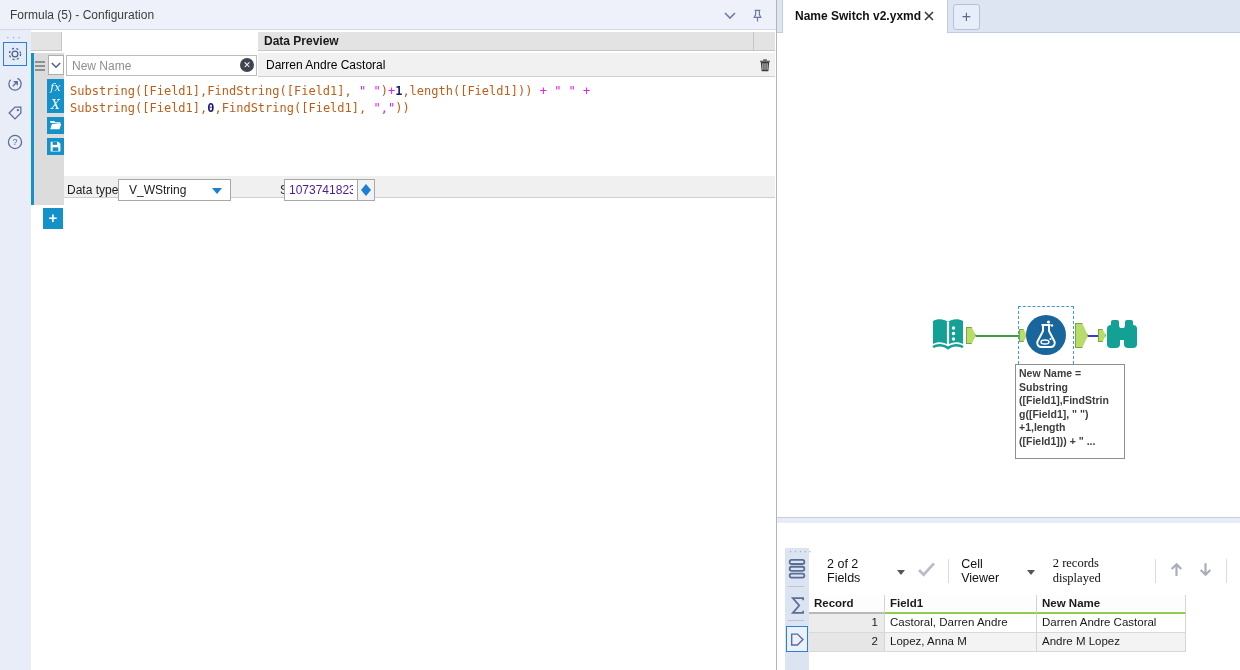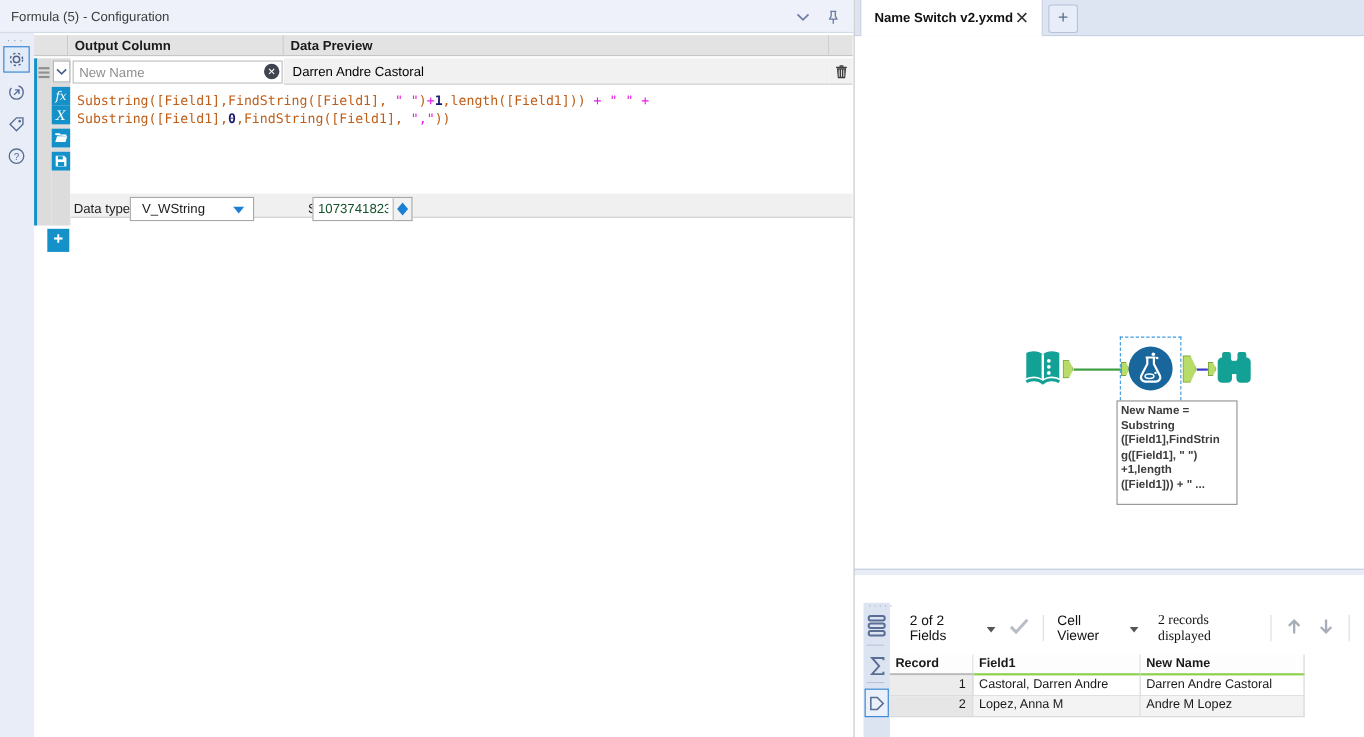--- a/index.html
+++ b/index.html
@@ -52,21 +52,21 @@
   .tk-op   { color:#e71ae7; }
   .tk-num  { color:#1a1a6e; font-weight:bold; }
 
   #typebar { left:64px; top:176px; width:711px; height:22px; background:#f0f0f0; border-bottom:1px solid #cfcfcf; }
   .lbl { position:absolute; top:7px; color:#1c1c1c; }
   .dropdown { position:absolute; left:54px; top:3px; width:113px; height:22px; background:#fff; border:1px solid #a8a8a8;
     padding:3px 0 0 10px; cursor:pointer; }
   .caret { position:absolute; right:8px; top:8px; width:0; height:0;
     border-left:5px solid transparent; border-right:5px solid transparent; border-top:6px solid #1b7fd4; }
   .spin-input { position:absolute; left:220px; top:3px; width:74px; height:22px; background:#fff; border:1px solid #a8a8a8;
-    font-family:inherit; font-size:12px; padding:0 4px; color:#14532d; }
+    font-family:inherit; font-size:12px; padding:0 4px; color:#4c1d95; }
   .spinner { position:absolute; left:294px; top:3px; width:17px; height:22px; background:#f2f2f2; border:1px solid #a8a8a8;
     border-left:none; cursor:pointer; }
   .spinner .up { position:absolute; left:3px; top:4px; width:0; height:0;
     border-left:5px solid transparent; border-right:5px solid transparent; border-bottom:6px solid #1b7fd4; }
   .spinner .dn { position:absolute; left:3px; bottom:4px; width:0; height:0;
     border-left:5px solid transparent; border-right:5px solid transparent; border-top:6px solid #1b7fd4; }
 
   .add-btn { left:43px; top:208px; width:20px; height:21px; background:#1591c9; color:#fff; font-size:15px;
     font-weight:bold; text-align:center; line-height:20px; cursor:pointer; }
 
@@ -164,23 +164,20 @@
     </div>
     <div class="rail-ic" style="top:100px;">
       <svg viewBox="0 0 20 20" width="18" height="18">
           <circle cx="10" cy="10" r="7.3" fill="none" stroke="#5a6d95" stroke-width="1.4"></circle>
           <text x="10" y="13.8" text-anchor="middle" font-size="10" fill="#5a6d95" font-family="Liberation Sans,sans-serif">?</text>
         </svg>
     </div>
   </div>
 
   <div class="ghdr abs" style="left:31px; width:31px; padding:0;"></div>
-  <div class="ghdr abs" style="left:62px; width:196px;">
-    <span>Output Column</span>
-  </div>
   <div class="ghdr abs" style="left:258px; width:496px;">
     <span>Data Preview</span>
   </div>
   <div class="ghdr abs" style="left:754px; width:21px; border-right:none;"></div>
 
   <div class="blue-bar abs"></div>
 
   <div class="grip-col abs">
     <div class="grip" style="top:6px;">
         <i></i>

